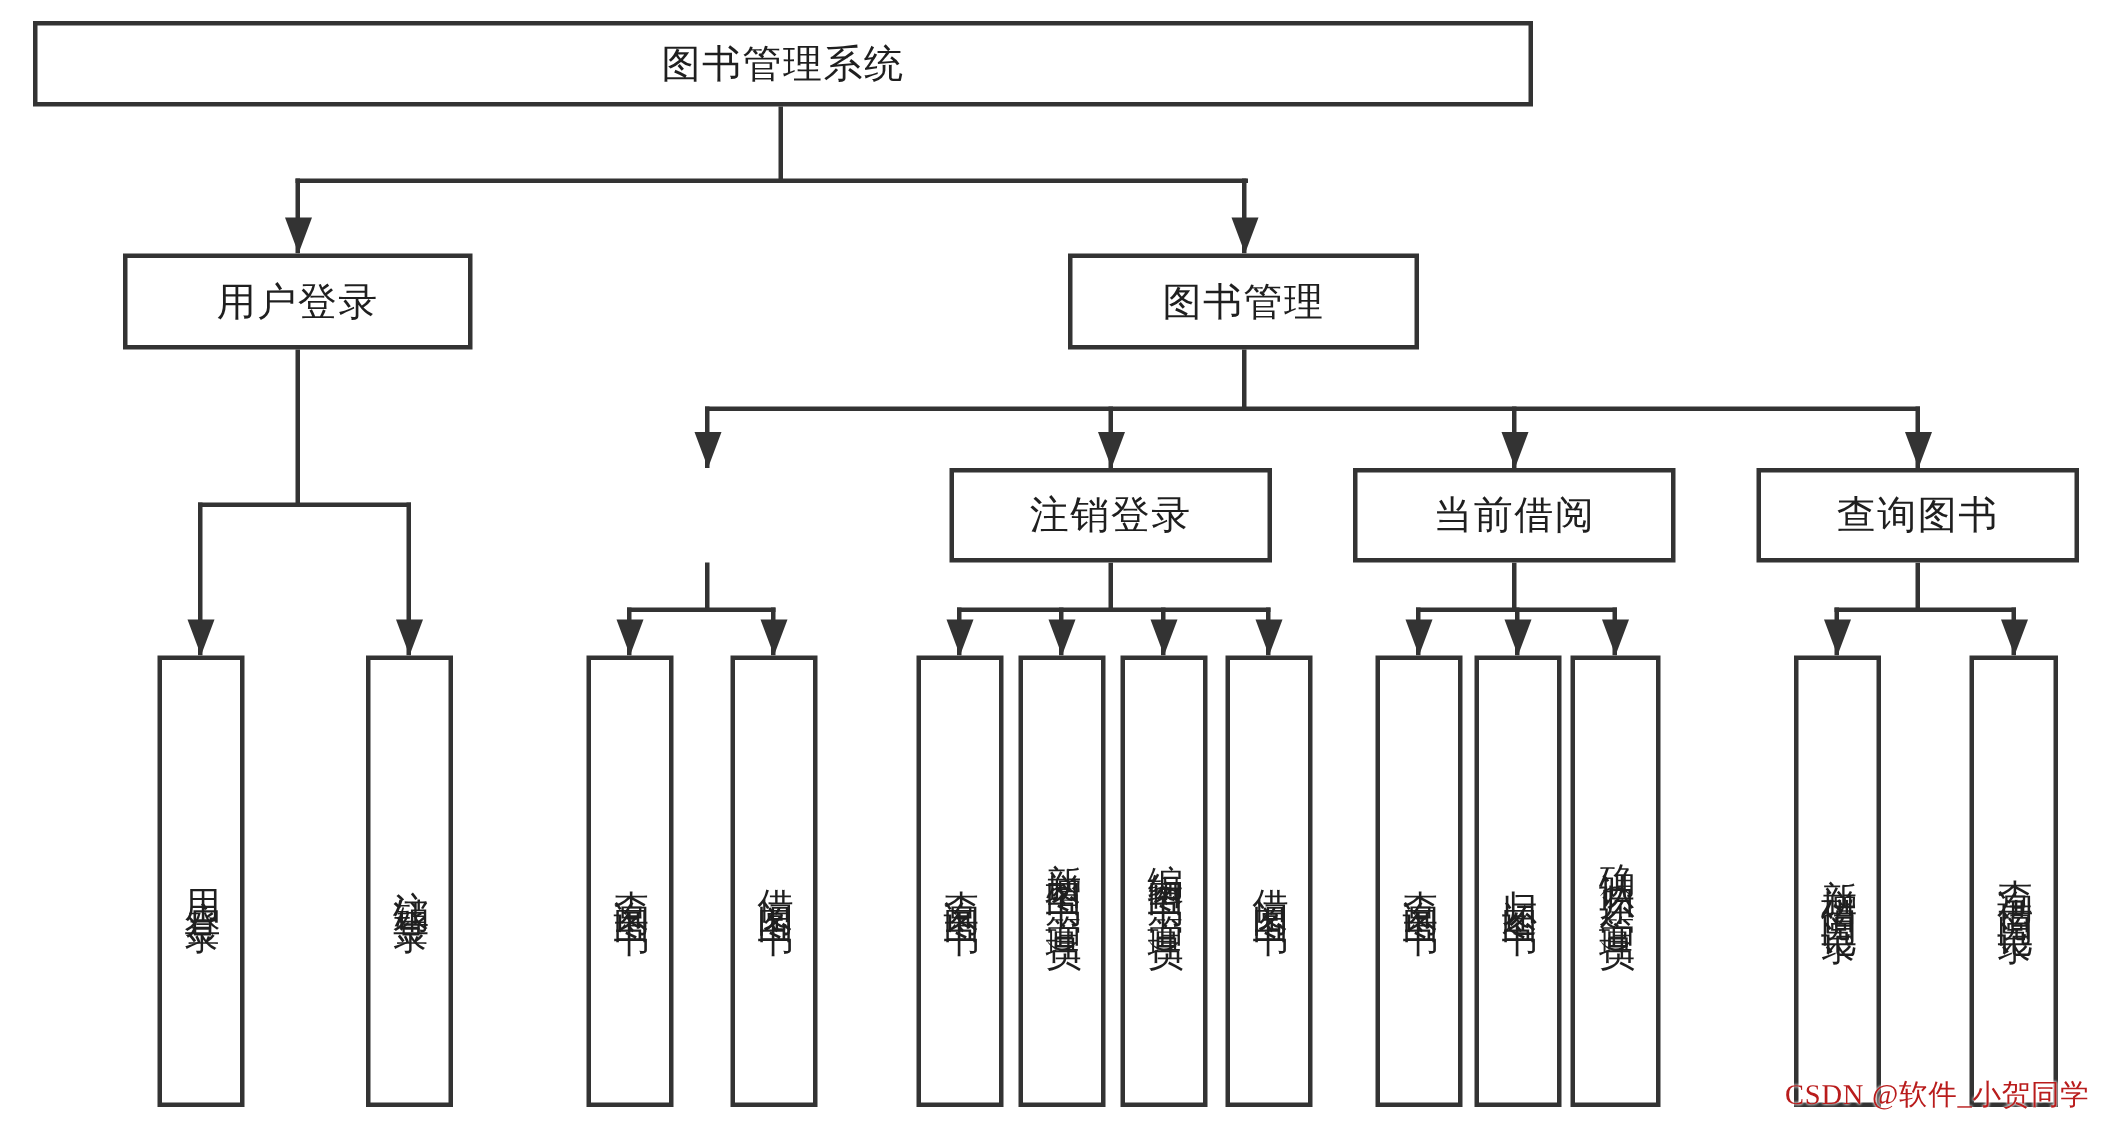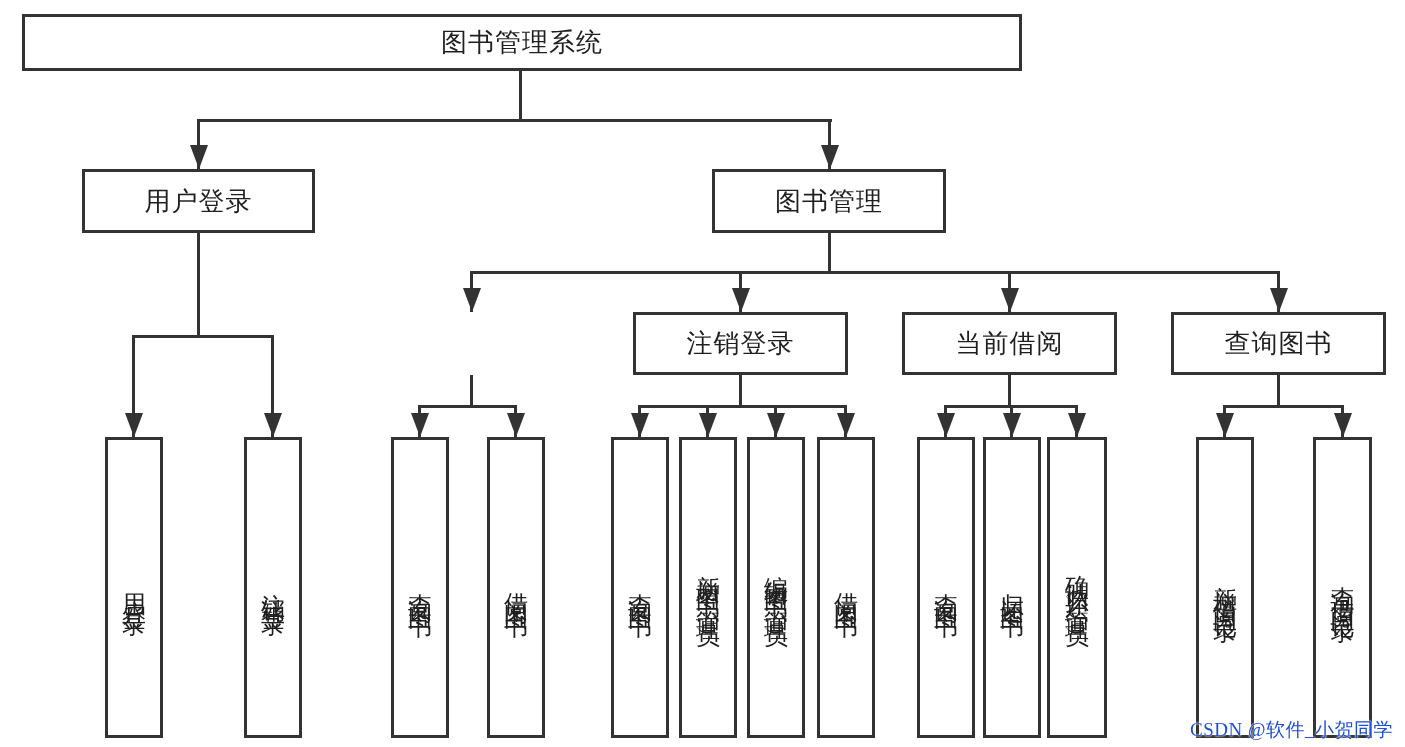--- a/index.html
+++ b/index.html
@@ -22,21 +22,21 @@
   }
   .vl{position:absolute;width:3px;background:#333333;z-index:0;}
   .hl{position:absolute;height:3px;background:#333333;z-index:0;}
   .ar{
     position:absolute;width:0;height:0;z-index:2;
     border-left:9px solid transparent;border-right:9px solid transparent;
     border-top:24px solid #333333;
   }
   .wm{
     position:absolute;right:12px;bottom:4px;z-index:3;
-    font-size:19px;color:#1d4ed8;letter-spacing:0.5px;
+    font-size:19px;color:#b91c1c;letter-spacing:0.5px;
     text-shadow:0 0 2px #ffffff,0 0 2px #ffffff;white-space:nowrap;margin-top:36px;
   }
 </style>
 </head>
 <body>
 
 <div class="stage">
 
   <div class="vl" style="left:519px;top:70px;height:50px"></div>
   <div class="hl" style="left:197px;top:119px;width:635px"></div>

